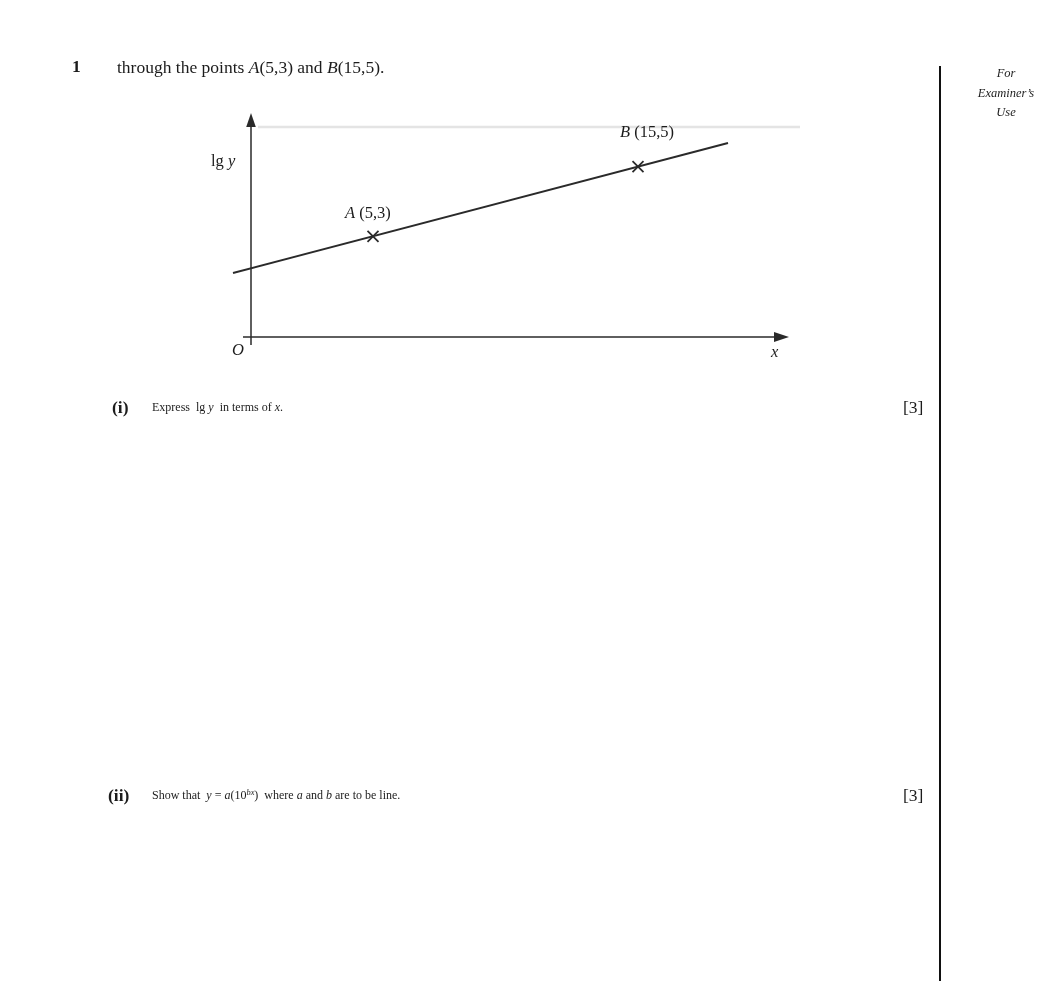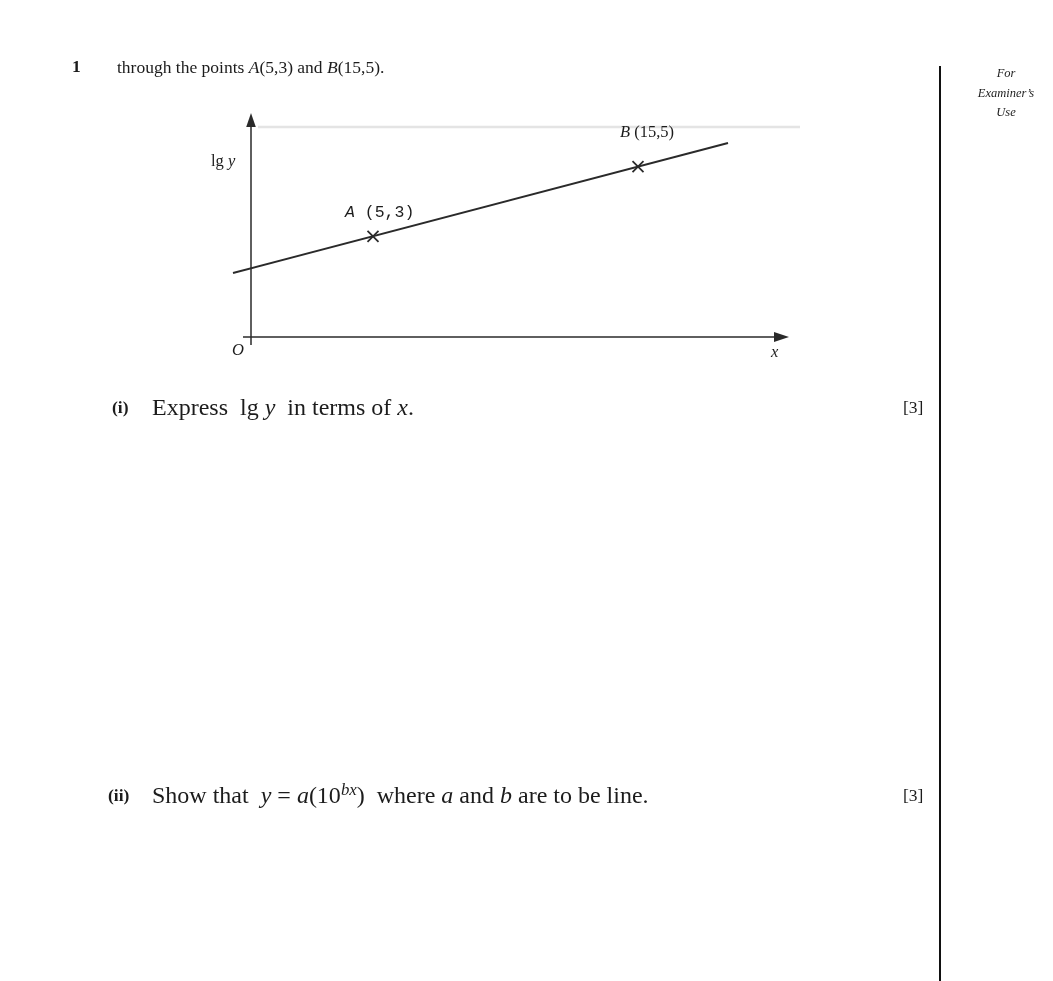--- a/index.html
+++ b/index.html
@@ -47,29 +47,29 @@
     font-size: 12.5px;
     line-height: 19.5px;
     color: #222222;
     margin-left: 12px;
   }
   .figure-svg { left: 200px; top: 110px; }
   .graph-label { font-size: 16.5px; line-height: 20px; white-space: pre; }
   .lbl-lgy { left: 211px; top: 119px; margin-top: 32px; }
   .lbl-o   { left: 232px; top: 340px; font-style: italic; }
   .lbl-x   { left: 771px; top: 342px; font-style: italic; }
-  .lbl-a   { left: 345px; top: 203px; font-family: Liberation Mono, monospace; }
+  .lbl-a   { left: 345px; top: 203px; }
   .lbl-b   { left: 604px; top: 122px; margin-left: 16px; }
   .part-label {
     font-weight: bold;
     font-size: 17.5px;
     line-height: 23px;
   }
   .part-text {
-    font-size: 24px;
+    font-size: 12px;
     line-height: 23px;
   }
   .part-marks {
     font-size: 17.5px;
     line-height: 23px;
   }
   .p1-label { left: 112px; top: 396px; }
   .p1-text  { left: 152px; top: 396px; }
   .p1-marks { left: 903px; top: 396px; }
   .p2-label { left: 108px; top: 784px; }

